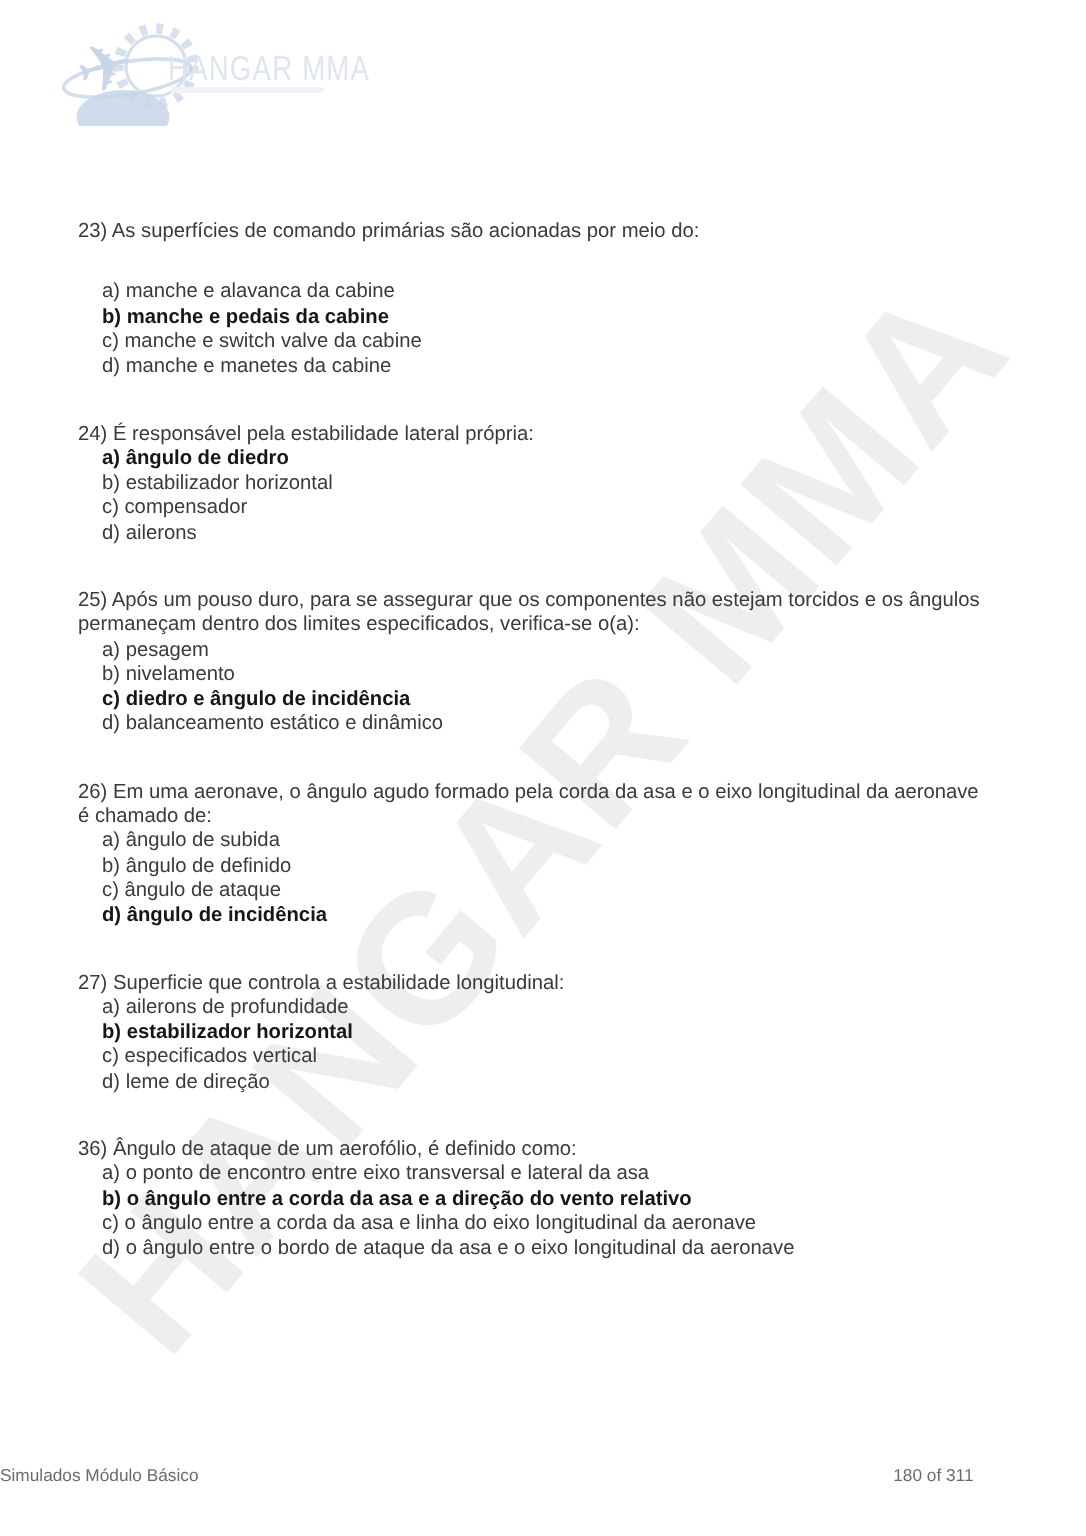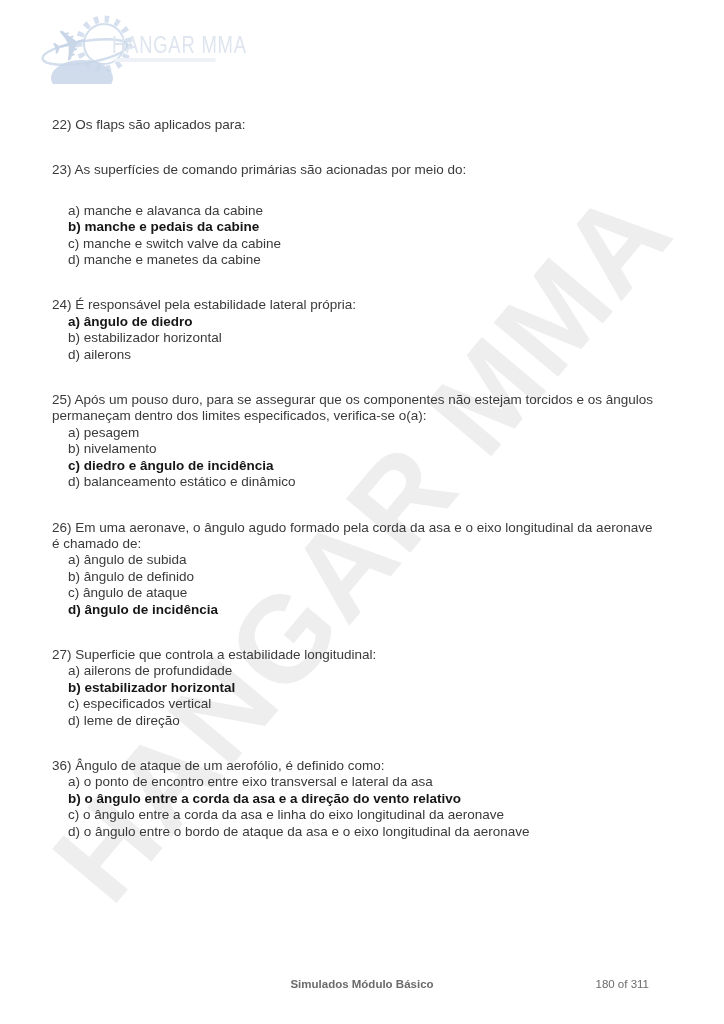--- a/index.html
+++ b/index.html
@@ -72,21 +72,21 @@
   .option{padding-left:16px;}
   .option.bold{font-weight:bold;color:var(--bold-text);}
   
   .footer{
     position:absolute;
     top:978px;left:0;width:100%;
     font-size:11.5px;
     color:var(--footer-text);
     z-index:1;
   }
-  .footer-center{text-align:center;font-weight:bold;}
+  .footer-center{text-align:left;}
   .footer-right{position:absolute;right:75px;top:0;text-align:center;}
 </style>
 </head>
 <body>
 
 <div class="page">
 
   <div class="watermark">HANGAR MMA</div>
 
   <div class="logo">
@@ -98,38 +98,38 @@
       <ellipse class="orbit" cx="45" cy="40" rx="43" ry="11" transform="rotate(-9 45 40)"></ellipse>
       <ellipse class="globe" cx="42" cy="66" rx="31" ry="18"></ellipse>
       <text class="plane" x="12" y="47" font-size="44" transform="rotate(-16 35 35)">✈</text>
     </svg>
     <div class="logo-text">HANGAR MMA</div>
     <div class="logo-subtitle"></div>
   </div>
 
   <div class="content">
   <div class="question">
-    <div class="prompt">22) Os flaps são aplicados para:</div>
   </div>
 
   <div class="question">
     <div class="prompt">23) As superfícies de comando primárias são acionadas por meio do:</div>
     <div class="options gap-top">
           <div class="option">a) manche e alavanca da cabine</div>
           <div class="option bold">b) manche e pedais da cabine</div>
           <div class="option">c) manche e switch valve da cabine</div>
           <div class="option">d) manche e manetes da cabine</div>
         </div>
   </div>
 
   <div class="question">
     <div class="prompt">24) É responsável pela estabilidade lateral própria:</div>
     <div class="options">
           <div class="option bold">a) ângulo de diedro</div>
           <div class="option">b) estabilizador horizontal</div>
+          <div class="option">c) compensador</div>
           <div class="option">d) ailerons</div>
         </div>
   </div>
 
   <div class="question">
     <div class="prompt">25) Após um pouso duro, para se assegurar que os componentes não estejam torcidos e os ângulos permaneçam dentro dos limites especificados, verifica-se o(a):</div>
     <div class="options">
           <div class="option">a) pesagem</div>
           <div class="option">b) nivelamento</div>
           <div class="option bold">c) diedro e ângulo de incidência</div>

